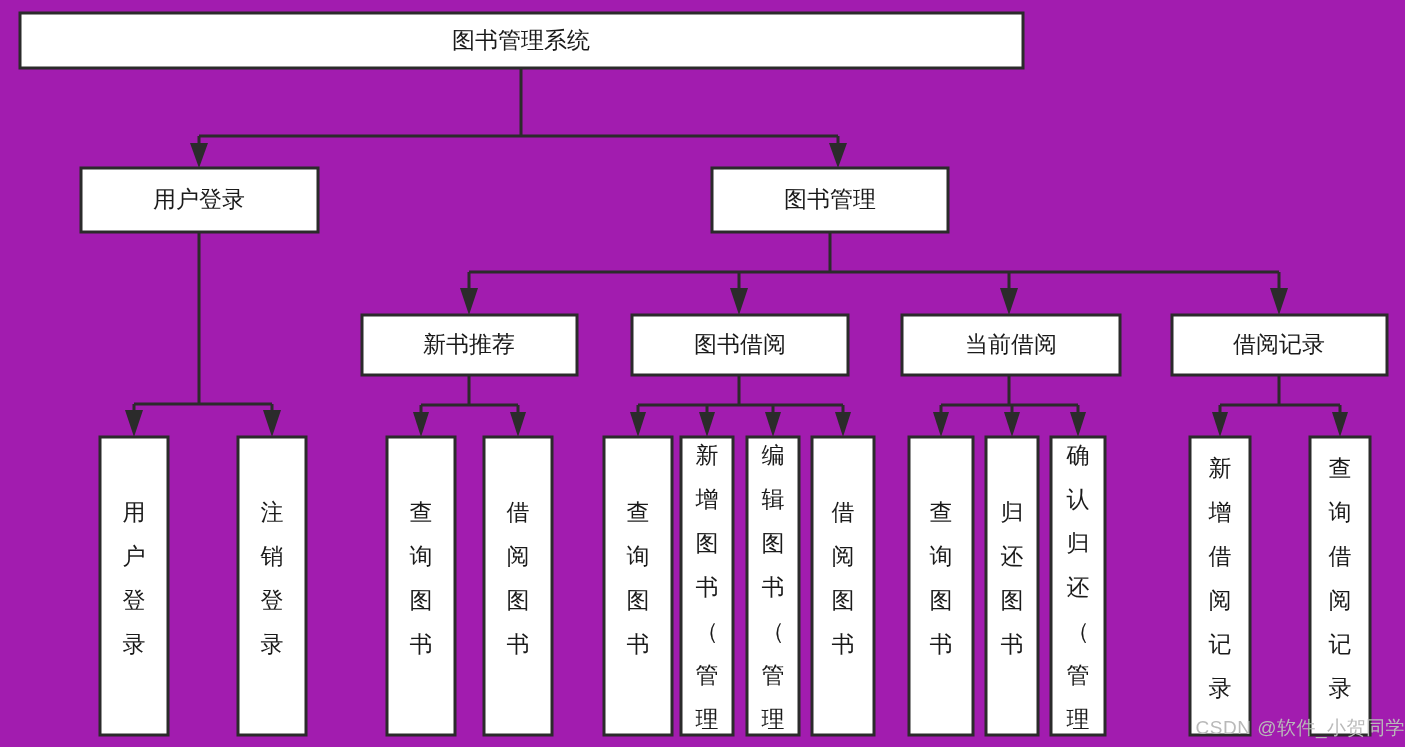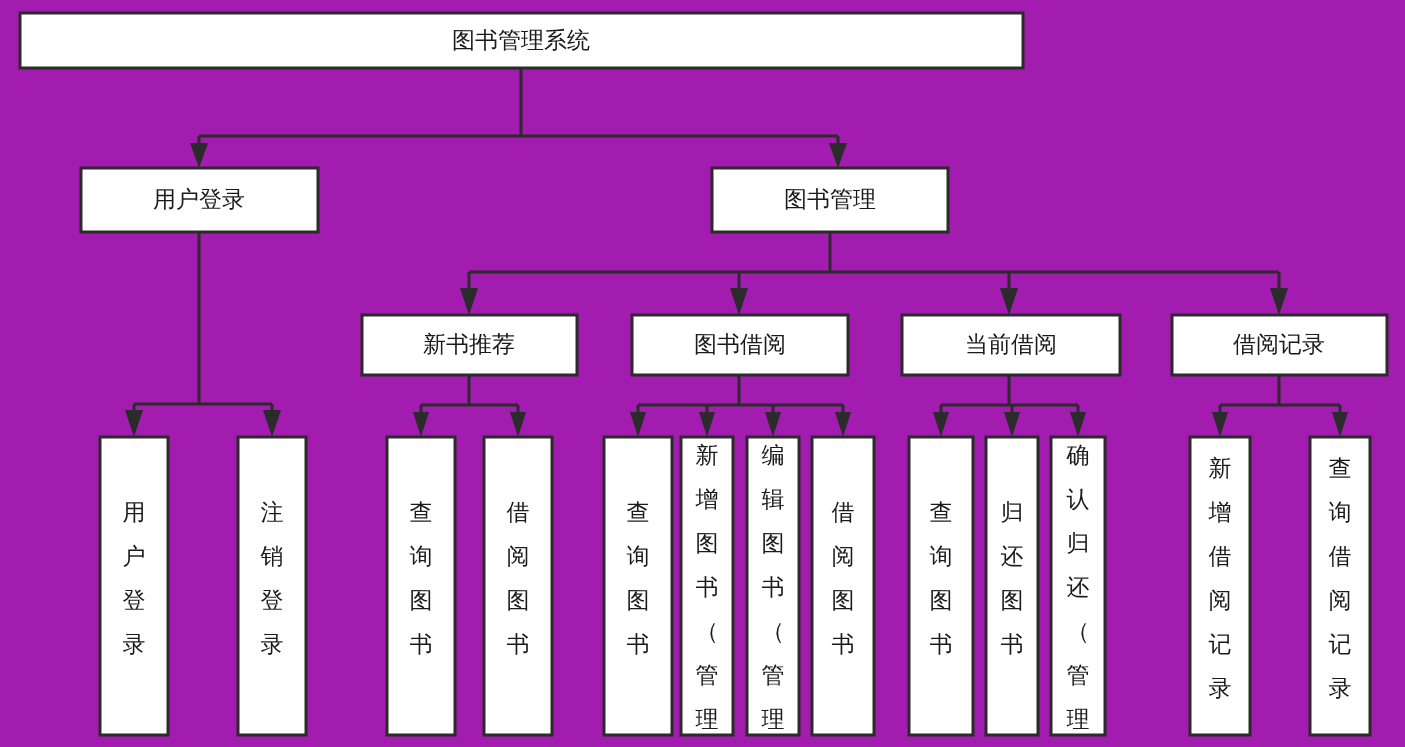--- a/index.html
+++ b/index.html
@@ -216,13 +216,14 @@
       <text class="node-label-vert" x="1220" y="0"><tspan x="1220" y="476">新</tspan><tspan x="1220" y="520">增</tspan><tspan x="1220" y="564">借</tspan><tspan x="1220" y="608">阅</tspan><tspan x="1220" y="652">记</tspan><tspan x="1220" y="696">录</tspan></text>
     </g>
 
     <g>
       <rect class="node-rect" x="1310" y="437" width="60" height="298"></rect>
       <text class="node-label-vert" x="1340" y="0"><tspan x="1340" y="476">查</tspan><tspan x="1340" y="520">询</tspan><tspan x="1340" y="564">借</tspan><tspan x="1340" y="608">阅</tspan><tspan x="1340" y="652">记</tspan><tspan x="1340" y="696">录</tspan></text>
     </g>
 
   </svg>
 
+  <div class="watermark">CSDN @软件_小贺同学</div>
 </div>
 
 </body></html>

